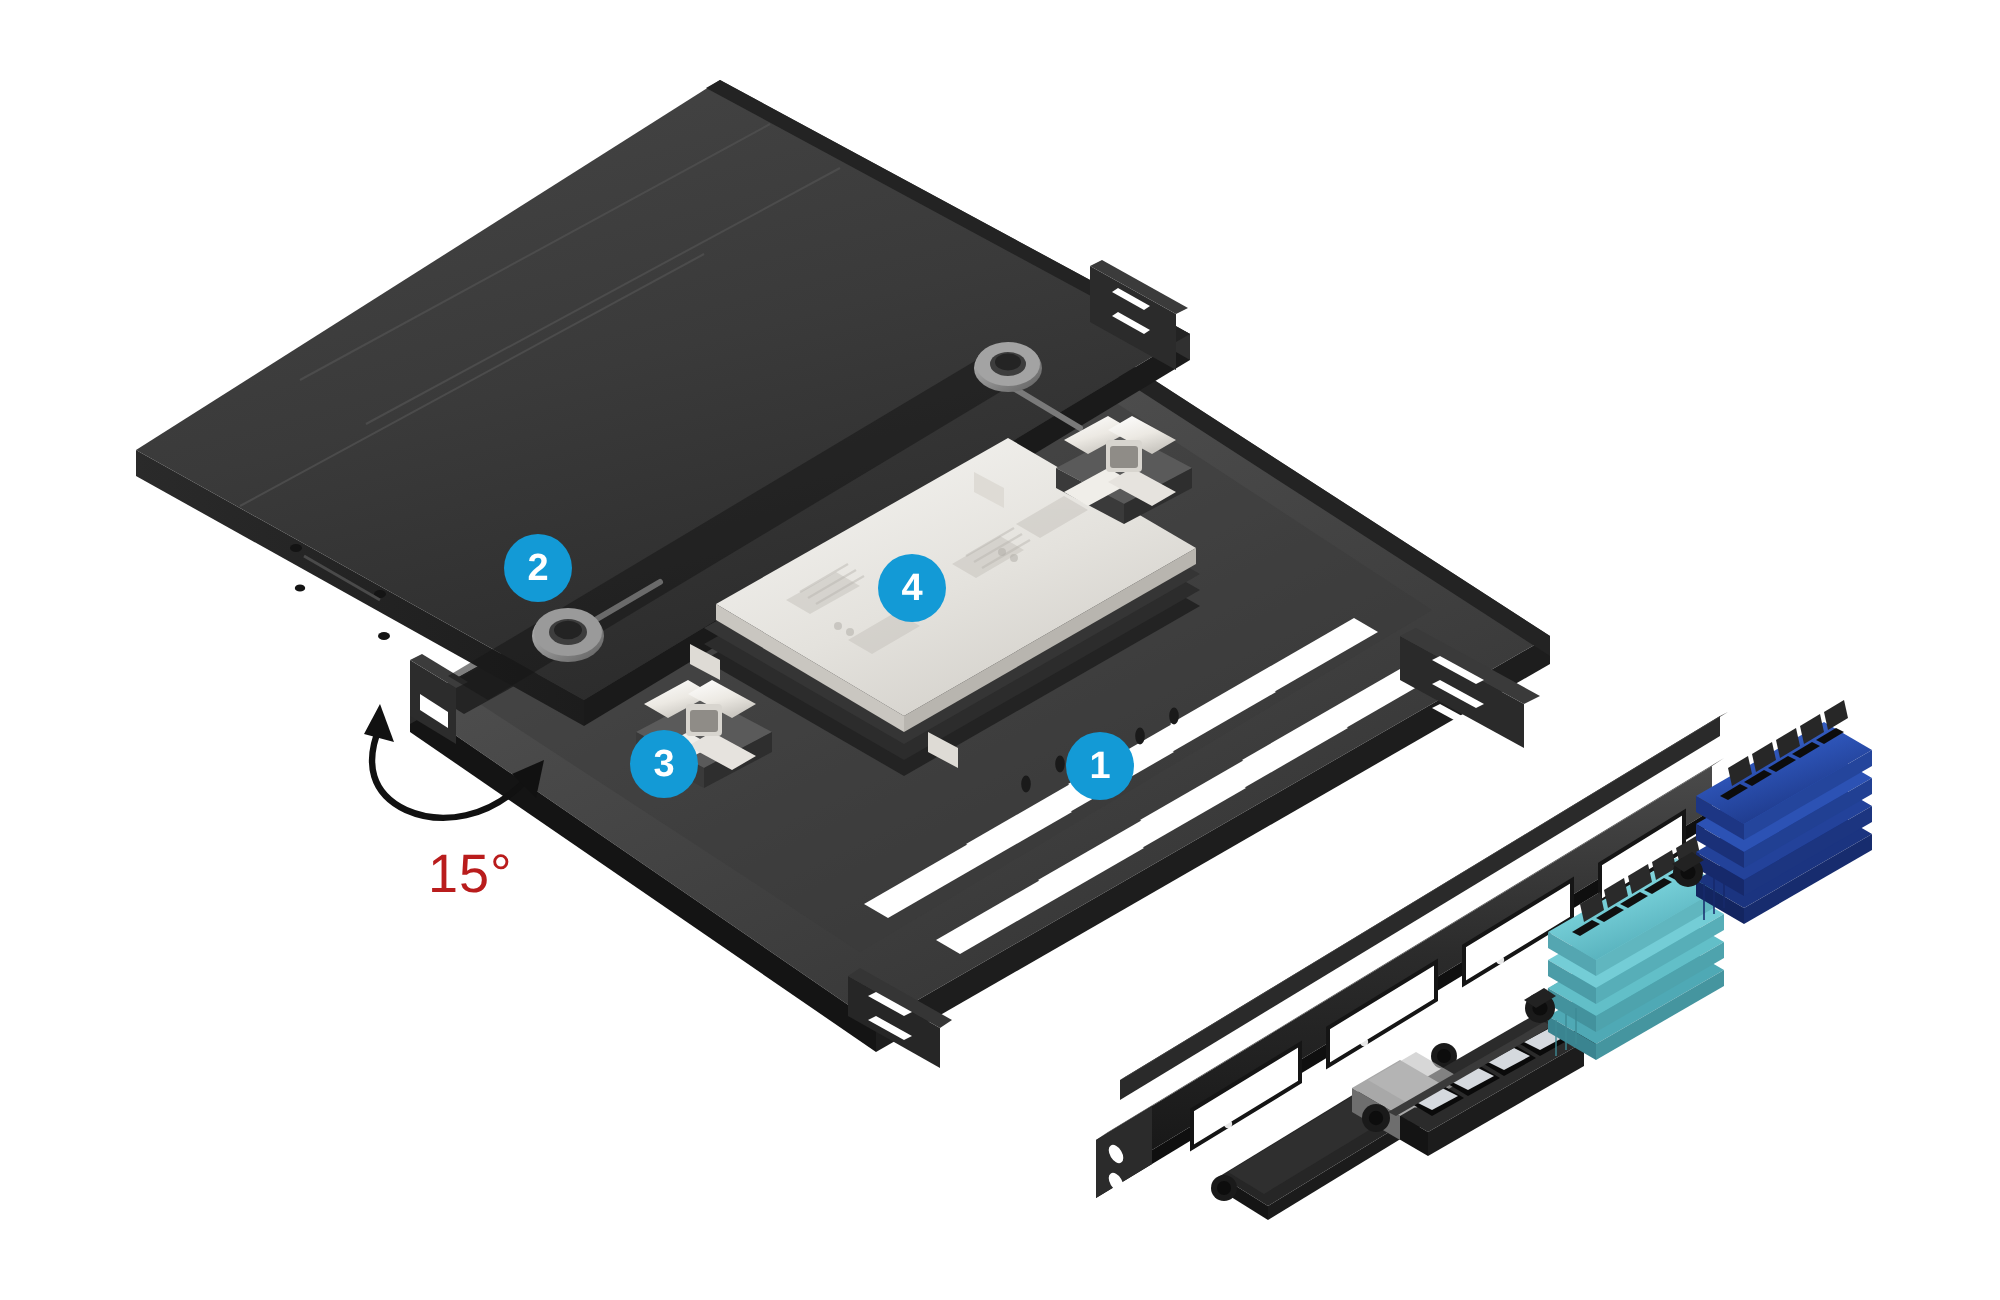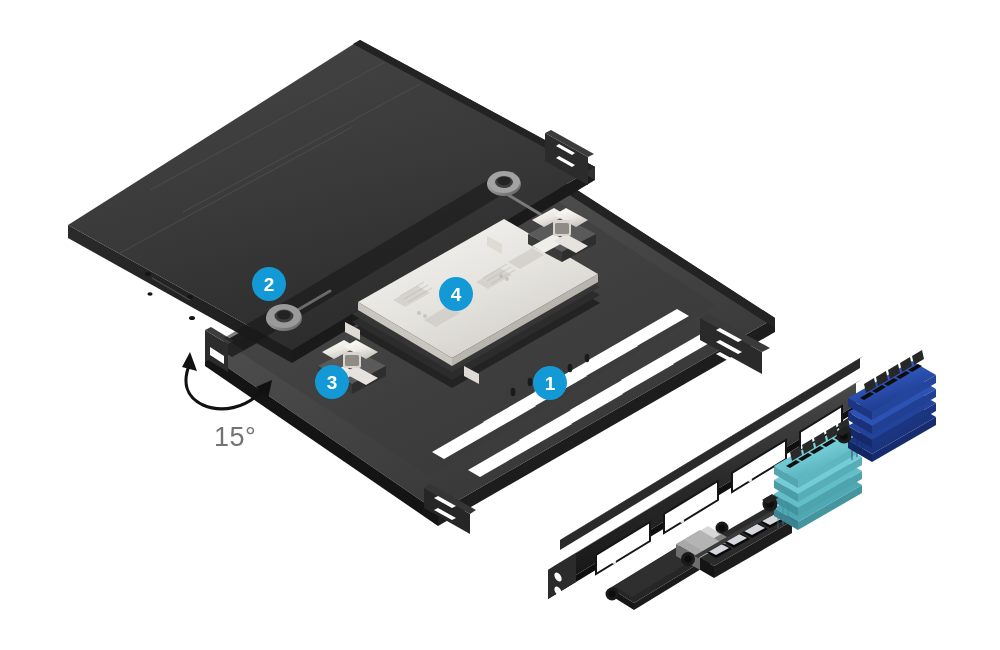--- a/index.html
+++ b/index.html
@@ -48,21 +48,21 @@
     line-height: 1;
     letter-spacing: 0;
     pointer-events: auto;
     box-sizing: border-box;
   }
   .angle-label {
     position: absolute;
     font-family: "Liberation Sans", sans-serif;
     font-size: 27px;
     font-weight: normal;
-    color: #737373;
+    color: #b91c1c;
     letter-spacing: 0.5px;
     white-space: nowrap;
   }
 </style>
 </head>
 <body>
 
 <div id="stage">
 
   <svg id="scene" viewBox="0 0 1000 650" xmlns="http://www.w3.org/2000/svg">

